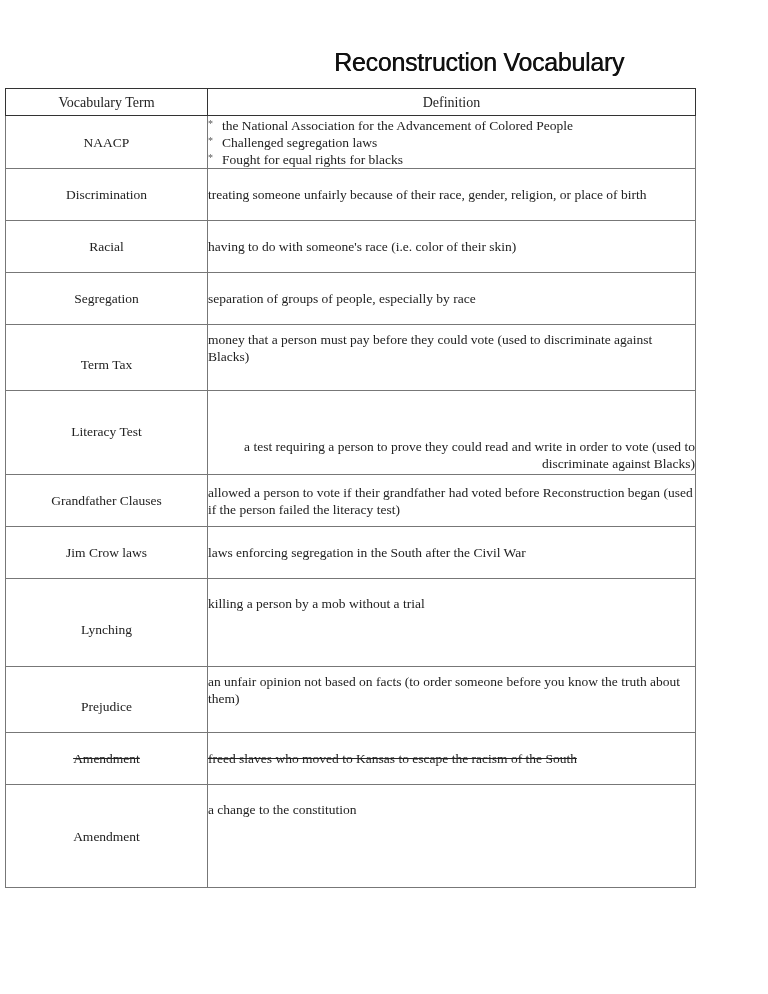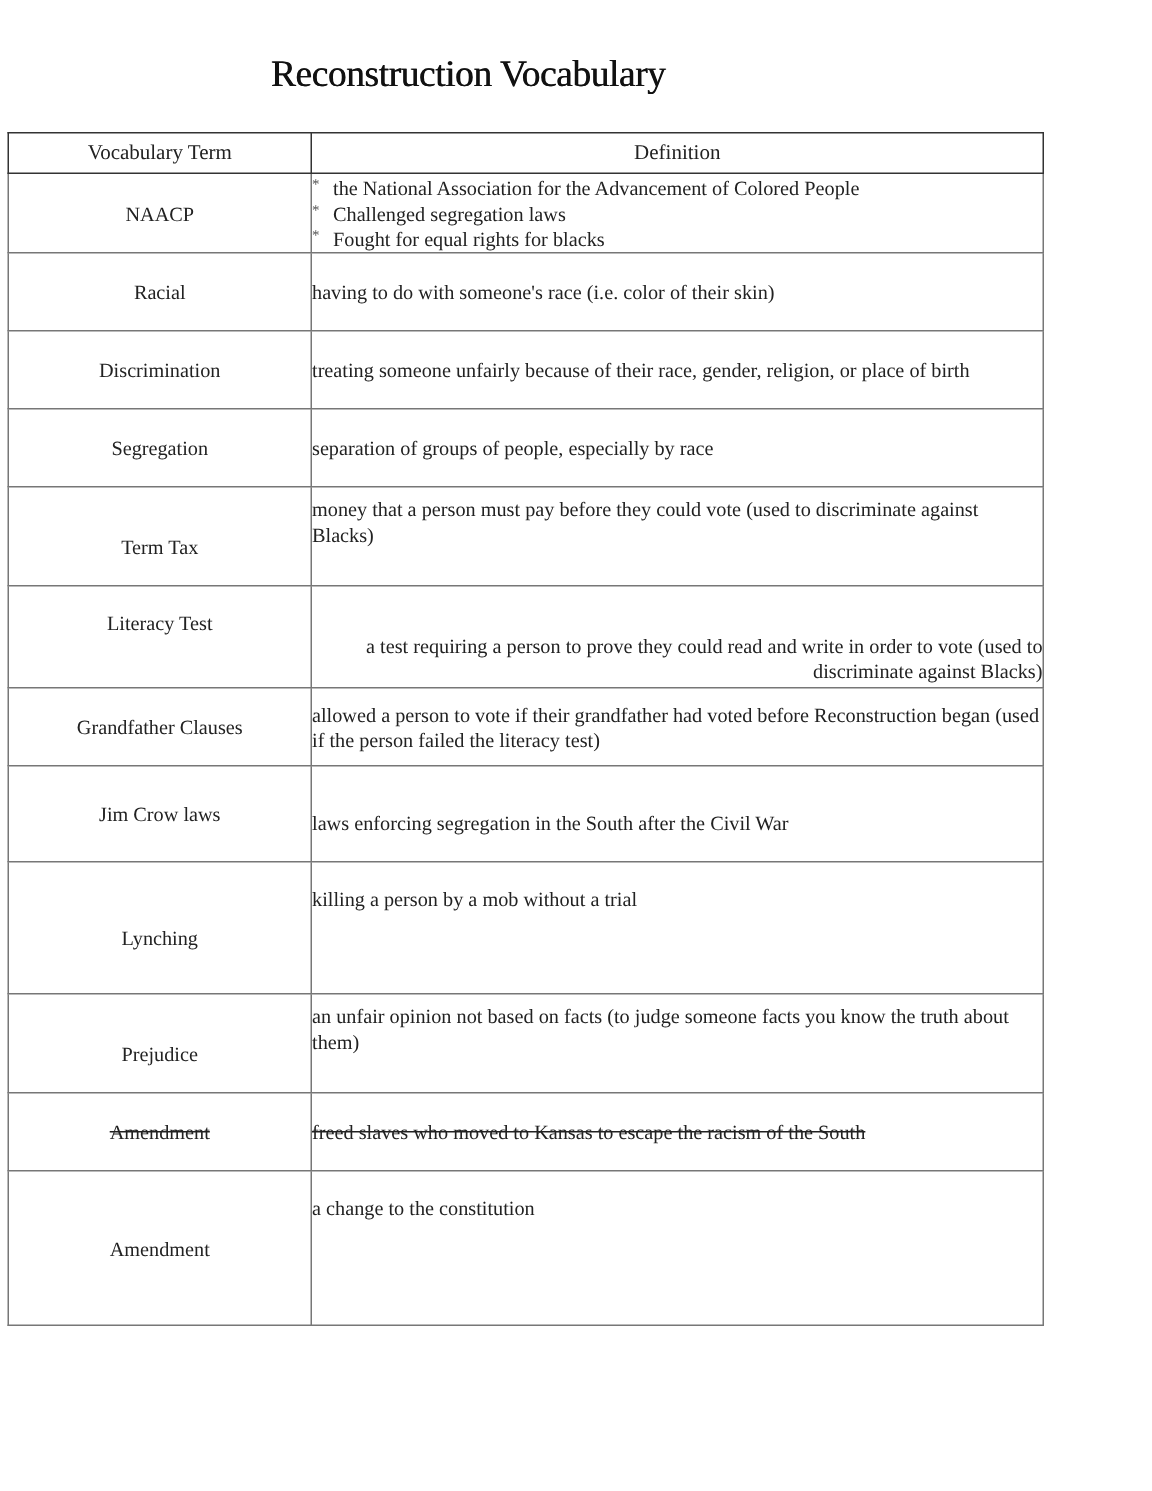--- a/index.html
+++ b/index.html
@@ -12,23 +12,23 @@
     }
     body {
       position: relative;
       font-family: "DejaVu Serif", "Liberation Serif", serif;
       color: #1a1a1a;
     }
     .title {
       position: absolute;
       left: 0;
       width: 624px;
-      top: 36px;
-      text-align: center;
-      font-family: Liberation Serif, serif;
+      top: 48px;
+      text-align: right;
+      font-family: Liberation Sans, sans-serif;
       font-size: 25px;
       letter-spacing: -0.3px;
       color: #111;
       text-shadow: 0.4px 0 0 #111;
     }
     table.vocab {
       position: absolute;
       left: 5px;
       top: 88px;
       width: 690px;
@@ -97,54 +97,54 @@
       <td class="term">NAACP</td>
       <td class="def">
         <ul class="bullets">
           <li><span class="star">*</span><span>the National Association for the Advancement of Colored People</span></li>
           <li><span class="star">*</span><span>Challenged segregation laws</span></li>
           <li><span class="star">*</span><span>Fought for equal rights for blacks</span></li>
         </ul>
       </td>
     </tr>
     <tr class="r-std">
+      <td class="term">Discrimination</td>
+      <td class="def">treating someone unfairly because of their race, gender, religion, or place of birth</td>
+    </tr>
+    <tr class="r-std">
       <td class="term">Racial</td>
       <td class="def">having to do with someone's race (i.e. color of their skin)</td>
-    </tr>
-    <tr class="r-std">
-      <td class="term">Discrimination</td>
-      <td class="def">treating someone unfairly because of their race, gender, religion, or place of birth</td>
     </tr>
     <tr class="r-std">
       <td class="term">Segregation</td>
       <td class="def">separation of groups of people, especially by race</td>
     </tr>
     <tr class="r-std">
       <td class="term low">Term Tax</td>
       <td class="def top2">money that a person must pay before they could vote  (used to discriminate against Blacks)</td>
     </tr>
     <tr class="r-std">
-      <td class="term" style="vertical-align:top;padding-top:16px;">Literacy Test</td>
+      <td class="term" style="vertical-align:top;padding-top:32px;">Literacy Test</td>
       <td class="def" style="vertical-align:bottom;padding-bottom:2px;text-align:right;">a test requiring a person to prove they could read and write in order to vote (used to discriminate against Blacks)</td>
     </tr>
     <tr class="r-std">
       <td class="term">Grandfather Clauses</td>
       <td class="def">allowed a person to vote if their grandfather had voted before Reconstruction began  (used if the person failed the literacy test)</td>
     </tr>
     <tr class="r-std">
       <td class="term" style="padding-left:60px;padding-right:60px;">Jim Crow laws</td>
-      <td class="def" style="padding-top:12px;">laws enforcing segregation in the South after the Civil War</td>
+      <td class="def" style="padding-top:0;">laws enforcing segregation in the South after the Civil War</td>
     </tr>
     <tr class="r-tall">
       <td class="term low">Lynching</td>
       <td class="def top">killing a person by a mob without a trial</td>
     </tr>
     <tr class="r-std">
       <td class="term low">Prejudice</td>
-      <td class="def top2">an unfair opinion not based on facts (to judge someone facts you know the truth about them)</td>
+      <td class="def top2">an unfair opinion not based on facts (to order someone before you know the truth about them)</td>
     </tr>
     <tr class="r-std">
       <td class="term strike">Amendment</td>
       <td class="def strike">freed slaves who moved to Kansas to escape the racism of the South</td>
     </tr>
     <tr class="r-last">
       <td class="term">Amendment</td>
       <td class="def top">a change to the constitution</td>
     </tr>
   </tbody>

